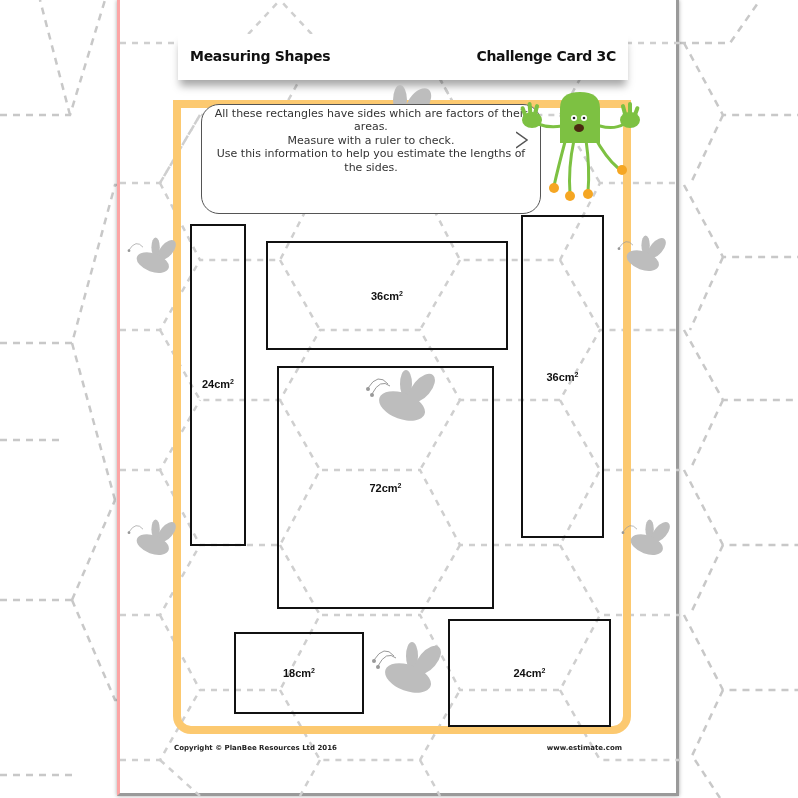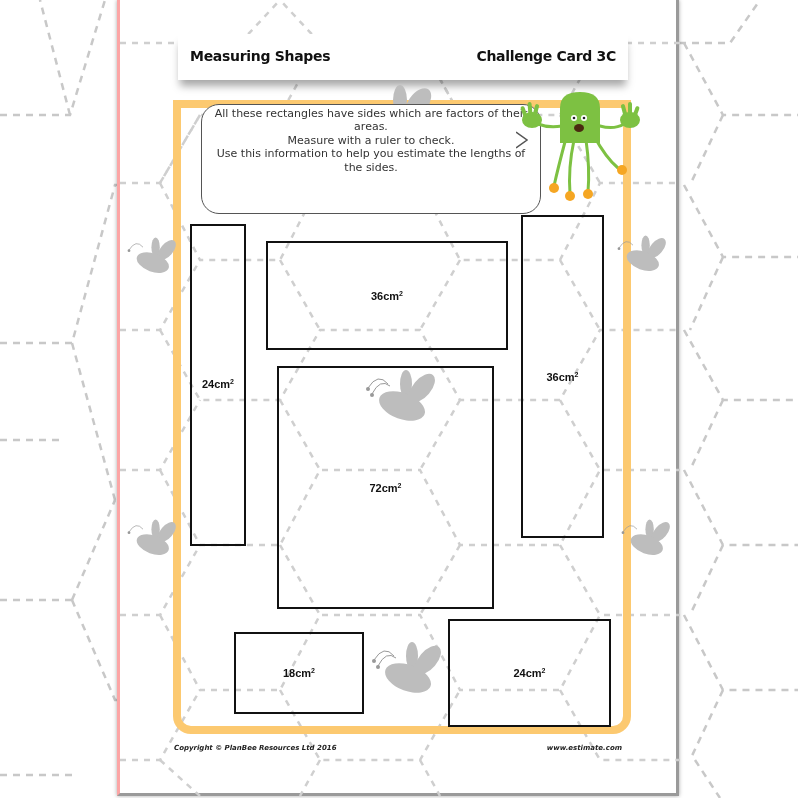--- a/index.html
+++ b/index.html
@@ -14,21 +14,21 @@
   .title-left, .title-right { position:absolute; top:14px; font-family:"DejaVu Sans", sans-serif; font-weight:bold; font-size:14px; color:#111; letter-spacing:-0.3px; }
   .title-left { left:12px; }
   .title-right { right:12px;margin-left:36px; }
   .frame { position:absolute; left:53px; top:100px; width:458px; height:634px; border:8px solid #fcc970; border-radius:0 0 18px 18px; box-sizing:border-box; }
   .speech { position:absolute; left:57px; top:104px; width:340px; height:110px; border:1.5px solid #555; border-radius:18px; background:#fff; box-sizing:border-box;
             font-family:"DejaVu Sans", sans-serif; font-size:11px; color:#333; text-align:center; line-height:13.4px; padding:2px 6px;margin-left:24px; }
   .speech-tail { position:absolute; left:396px; top:130px; width:12px; height:20px; }
   .rect { position:absolute; border:2px solid #111; box-sizing:border-box; background:transparent; }
   .rect-label { position:absolute; left:0; right:0; top:50%; transform:translateY(-50%); text-align:center; font-family:Liberation Sans, sans-serif; font-weight:bold; font-size:11px; color:#111; }
   .rect-label sup { font-size:7px; }
-  .footer-left, .footer-right { position:absolute; top:744px; font-family:"DejaVu Sans", sans-serif; font-weight:bold; font-size:7px; color:#222;font-style:italic; }
+  .footer-left, .footer-right { position:absolute; top:744px; font-family:"DejaVu Sans", sans-serif; font-weight:bold; font-size:7px; color:#222; }
   .footer-left { left:54px; }
   .footer-right { right:54px; }
   .bee { position:absolute; }
   .mascot { position:absolute; left:398px; top:88px; width:130px; height:120px; }
 </style>
 </head>
 <body>
 
 <svg id="hexbg" viewBox="0 0 798 798">
   <g fill="none" stroke="#c8c8c8" stroke-width="2.5" stroke-dasharray="7,6">

